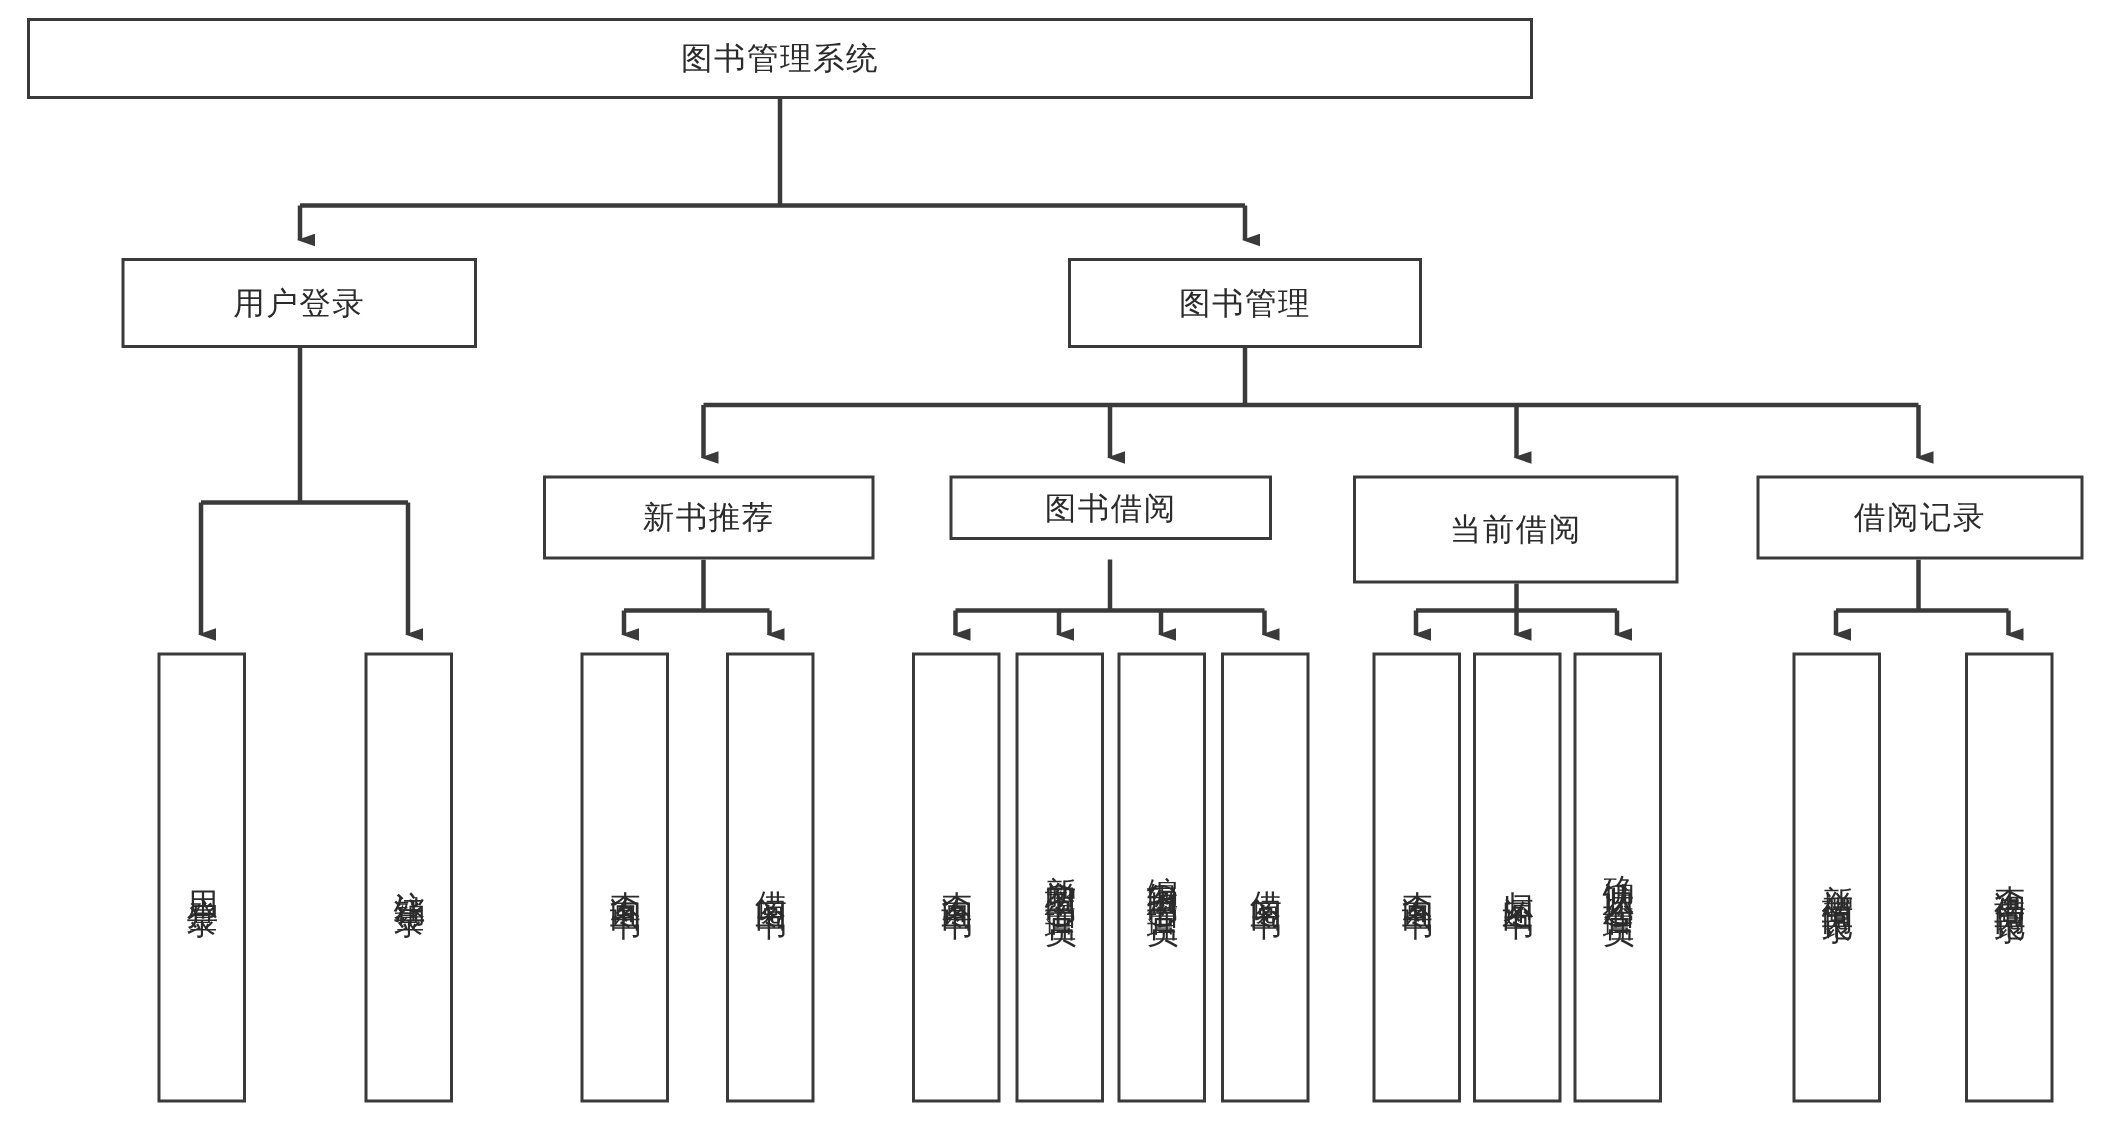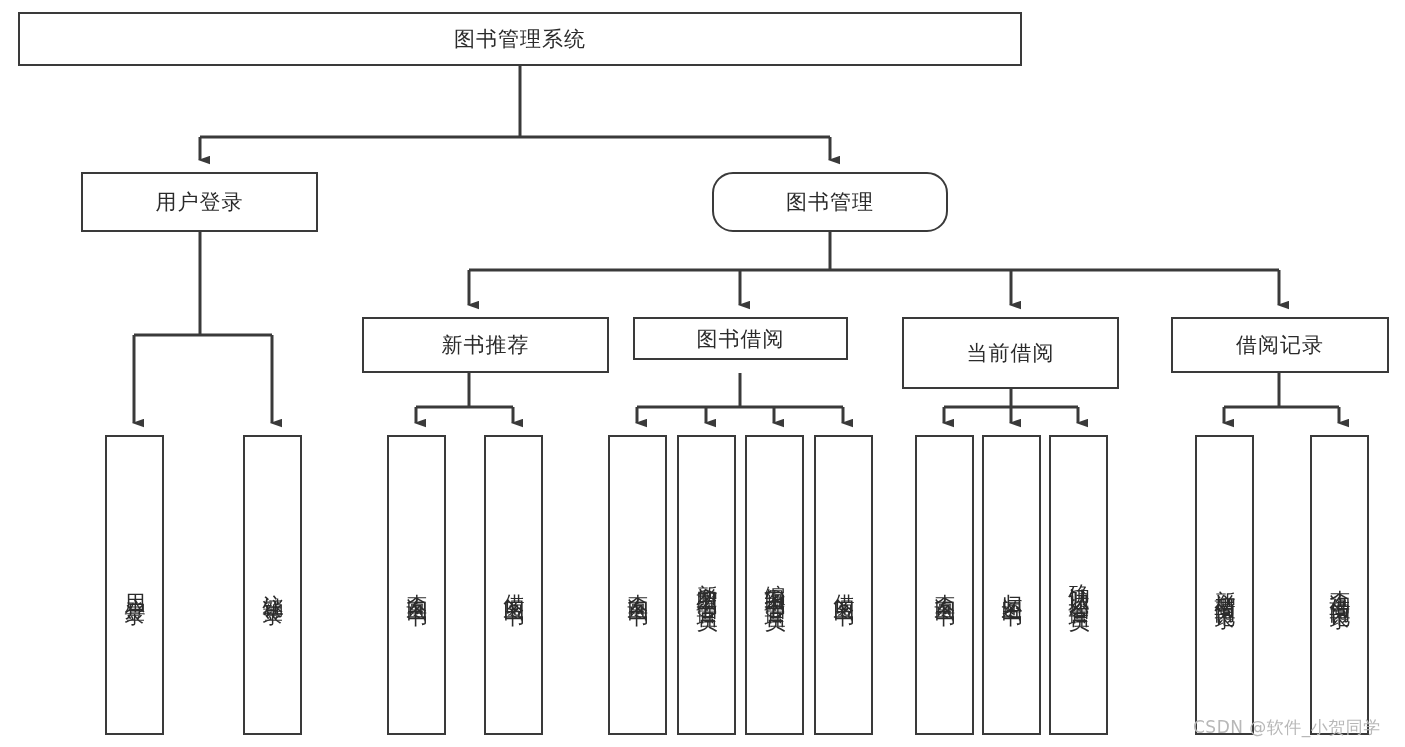--- a/index.html
+++ b/index.html
@@ -123,25 +123,25 @@
     </g>
   </svg>
 
   <div class="node h" style="left: 18px; top: 12px; width: 1004px; height: 54px;">
     <span>图书管理系统</span>
   </div>
 
   <div class="node h" style="left: 81px; top: 172px; width: 237px; height: 60px;">
     <span>用户登录</span>
   </div>
-  <div class="node h" style="left: 712px; top: 172px; width: 236px; height: 60px; border-radius: 21px;">
+  <div class="node h" style="left: 712px; top: 172px; width: 236px; height: 60px;">
     <span>图书管理</span>
   </div>
 
-  <div class="node h" style="left: 362px; top: 317px; width: 247px; height: 56px;">
+  <div class="node h" style="left: 362px; top: 317px; width: 221px; height: 56px;">
     <span>新书推荐</span>
   </div>
   <div class="node h" style="left: 633px; top: 317px; width: 215px; height: 43px;">
     <span>图书借阅</span>
   </div>
   <div class="node h" style="left: 902px; top: 317px; width: 217px; height: 72px;">
     <span>当前借阅</span>
   </div>
   <div class="node h" style="left: 1171px; top: 317px; width: 218px; height: 56px;">
     <span>借阅记录</span>
@@ -180,15 +180,14 @@
   <div class="node leaf" style="left: 1049px; top: 435px; width: 59px; height: 300px;">
     <span class="vtext">确认归还（管理员）</span>
   </div>
   <div class="node leaf" style="left: 1195px; top: 435px; width: 59px; height: 300px;">
     <span class="vtext">新增借阅记录</span>
   </div>
   <div class="node leaf" style="left: 1310px; top: 435px; width: 59px; height: 300px;">
     <span class="vtext">查询借阅记录</span>
   </div>
 
-  <div class="watermark" style="left: 1193px; top: 716px;">CSDN @软件_小贺同学</div>
 
 </div>
 
 </body></html>

